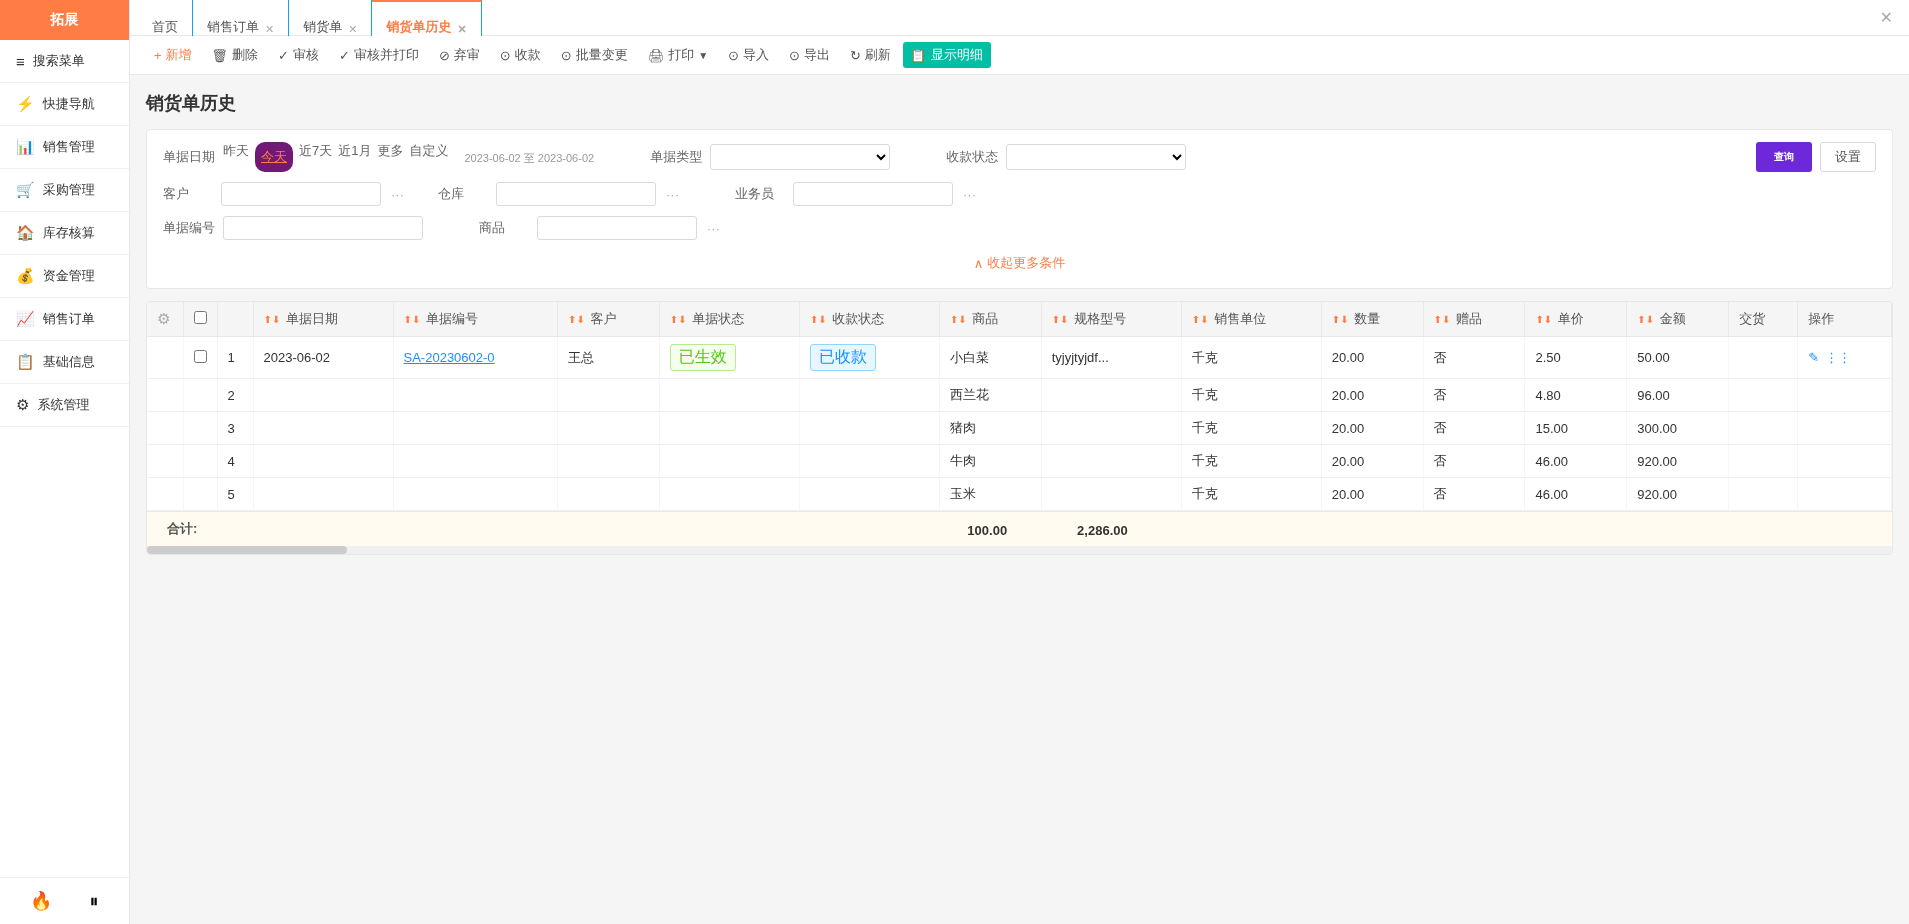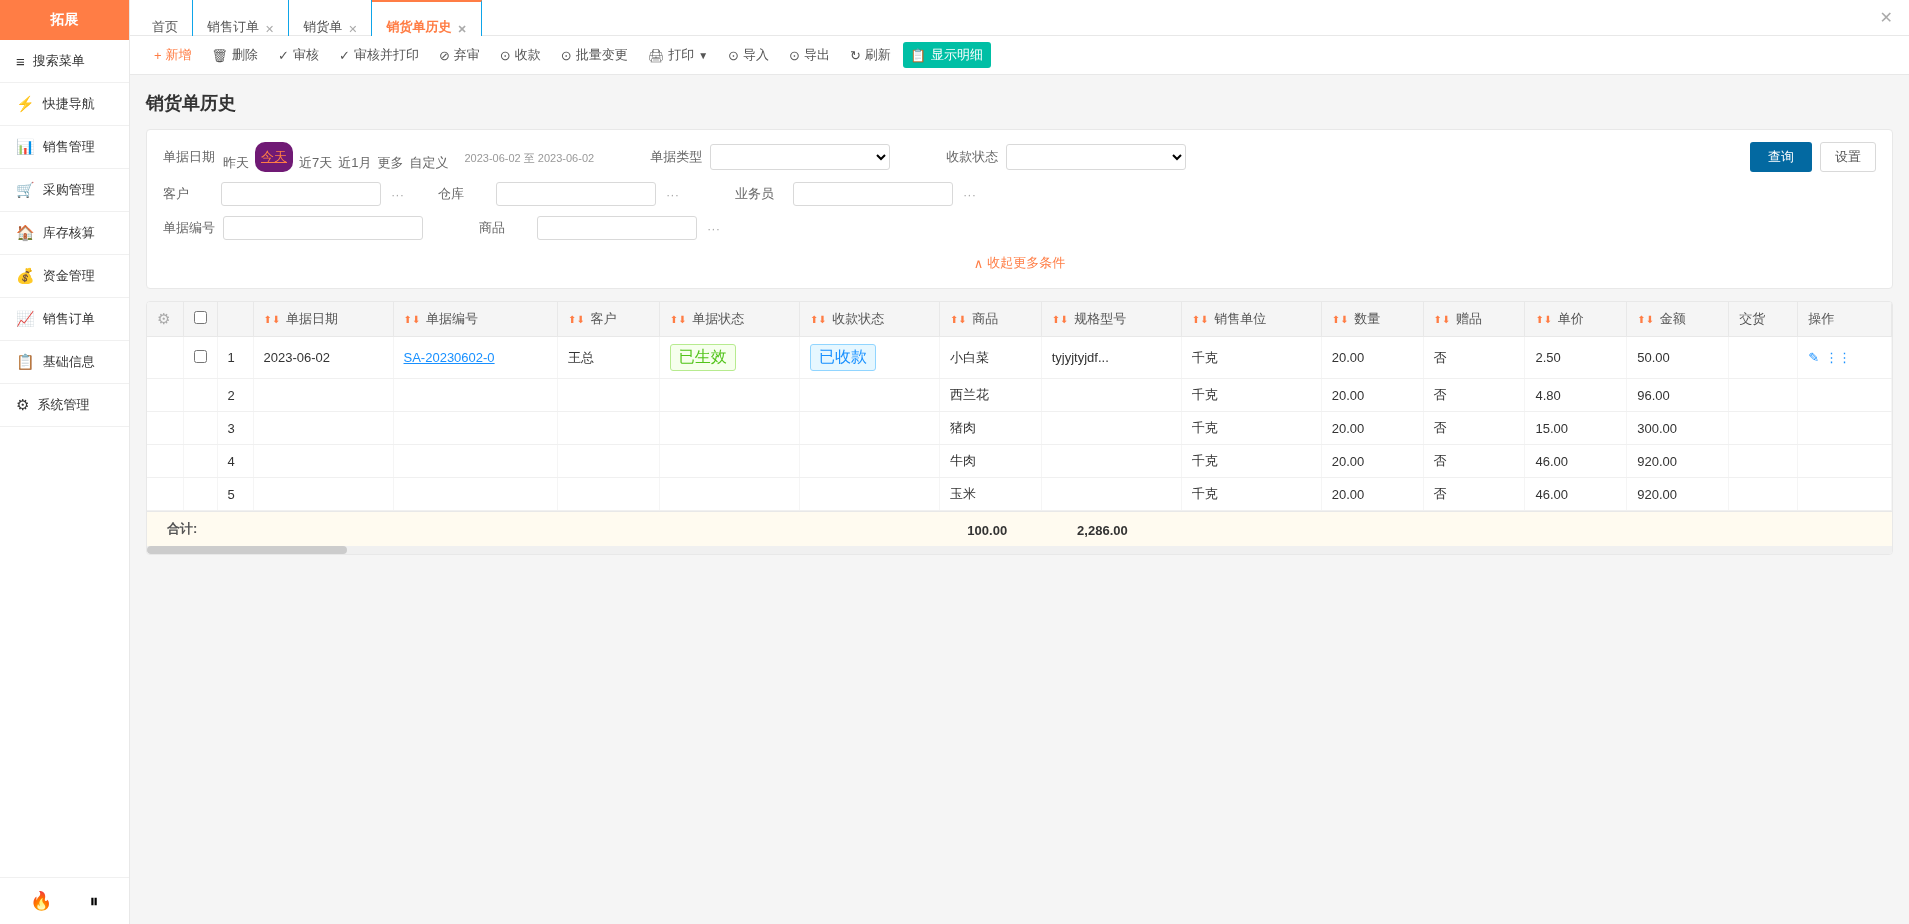--- a/index.html
+++ b/index.html
@@ -165,21 +165,21 @@
       width: 180px;
       font-size: 12px;
       background: #fff;
       outline: none;
       cursor: pointer;
     }
     .filter-dots { color: #aaa; cursor: pointer; margin-left: 2px; }
 
     .date-shortcuts {
       display: flex;
-      align-items: flex-end;
+      align-items: flex-start;
       gap: 6px;
       font-size: 12px;
     }
     .date-shortcut {
       color: #666;
       cursor: pointer;
     }
     .date-shortcut.active {
       color: #ff7d45;
       background: #701a75;
@@ -199,27 +199,28 @@
       justify-content: center;
       color: #ff7d45;
       font-size: 12px;
       cursor: pointer;
       padding: 4px 0;
       gap: 4px;
     }
 
     
     .btn-query {
-      background: #0369a1;
+      background: #6d28d9;
       color: #fff;
       border: none;
       padding: 6px 18px;
       border-radius: 3px;
       cursor: pointer;
-      font-size: 13px;
+      font-size: 10px;
+      font-weight: bold;
     }
     .btn-setting {
       background: #fff;
       color: #555;
       border: 1px solid #d9d9d9;
       padding: 5px 14px;
       border-radius: 3px;
       cursor: pointer;
       font-size: 13px;
     }

